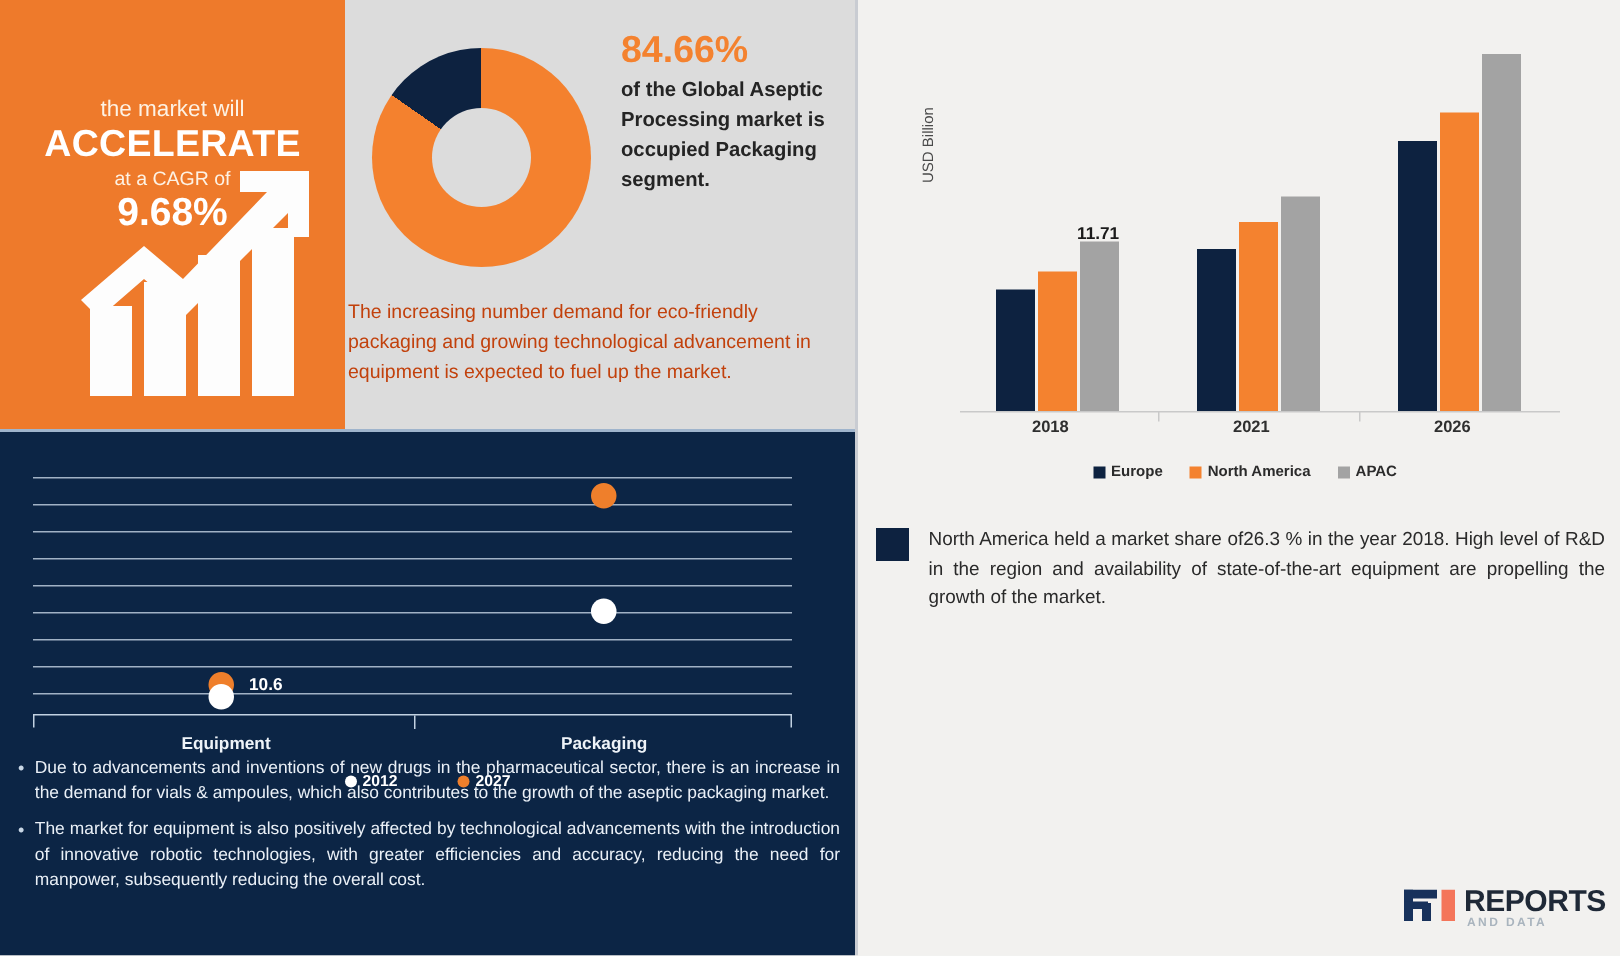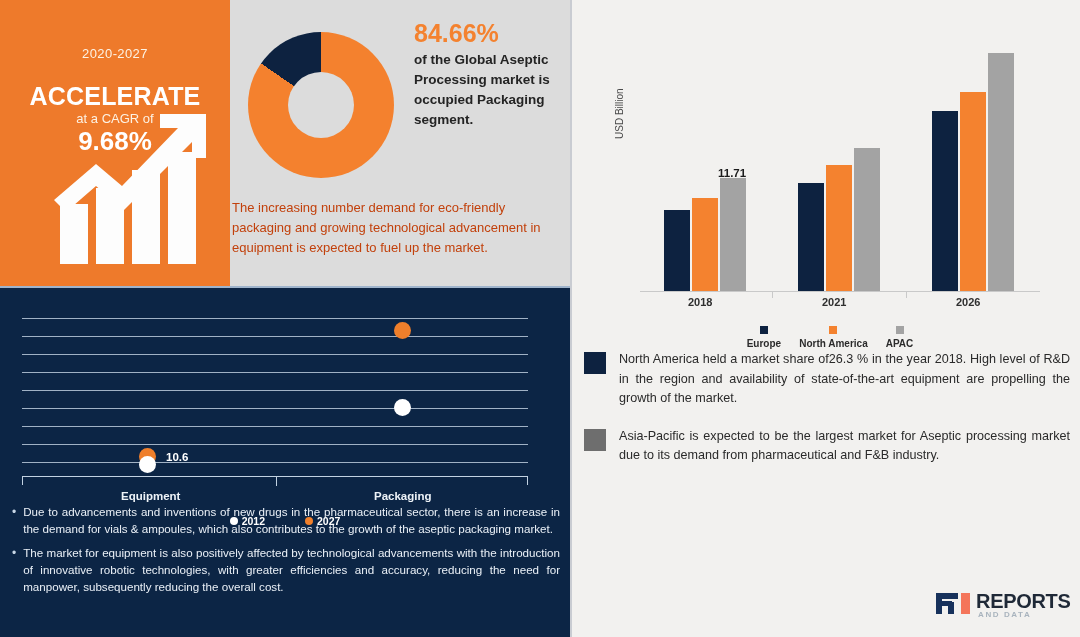--- a/index.html
+++ b/index.html
@@ -84,56 +84,56 @@
 
   
   #bullets{ position:absolute; left:12px; top:504px; width:548px; }
   .bullet{ display:flex; gap:7px; margin-bottom:7px; }
   .bullet-mark{ color:#c9d7e6; font-size:12px; line-height:1.46; flex:0 0 auto; }
   .bullet-text{
     font-size:11.6px; color:#eaf0f7; line-height:1.46; text-align:justify;
   }
 
   
-  #barchart{ position:absolute; left:600px; top:39px; width:460px; height:310px; }
+  #barchart{ position:absolute; left:600px; top:22px; width:460px; height:310px; }
   #bc-ylabel{
     position:absolute; left:14px; top:100px; font-size:10px; color:#4a4a4a;
     transform:rotate(-90deg); transform-origin:left top; white-space:nowrap;
   }
   #bc-plot{ position:absolute; left:46px; top:4px; width:392px; height:248px; }
   #bc-baseline{ position:absolute; left:40px; top:252px; width:400px; height:1px; background:#c9c9c9; }
   .bc-group{ position:absolute; bottom:0; height:248px; display:flex; align-items:flex-end; gap:2px; }
   .bc-bar{ width:26px; }
   .bc-bar.europe{ background:#0d2240; }
   .bc-bar.na{ background:#f4822f; }
   .bc-bar.apac{ background:#a3a3a3; }
   .bc-tick{ position:absolute; top:257px; font-size:11px; font-weight:bold; color:#2f2f2f; }
   .bc-sep{ position:absolute; top:252px; width:1px; height:7px; background:#c9c9c9; }
   #bc-datalabel{ position:absolute; font-size:11.5px; font-weight:bold; color:#1b1b1b; }
   #bc-legend{ position:absolute; left:0; top:287px; width:460px; display:flex; justify-content:center; gap:18px; }
-  .bc-leg-item{ display:flex; align-items:center; gap:4px; font-size:10px; font-weight:bold; color:#2b2b2b;flex-direction:column; }
+  .bc-leg-item{ display:flex; align-items:center; gap:4px; font-size:10px; font-weight:bold; color:#2b2b2b; }
   .bc-leg-sw{ width:8px; height:8px; }
 
   
   #notes{ position:absolute; left:584px; top:350px; width:486px; }
   .note{ display:flex; gap:13px; margin-bottom:18px; }
   .note-sw{ width:22px; height:22px; flex:0 0 auto; margin-top:2px; }
   .note-text{ font-size:12.6px; color:#2a2a2a; line-height:1.55; text-align:justify; }
 
   
   #logo{ position:absolute; left:936px; top:590px; width:132px; height:38px; }
   #logo-mark{ position:absolute; left:0; top:3px; width:34px; height:21px; }
   #logo-title{ position:absolute; left:40px; top:0px; font-size:20px; font-weight:bold; color:#1f2937; letter-spacing:-.3px; }
   #logo-sub{ position:absolute; left:42px; top:20px; font-size:8px; font-weight:bold; color:#a9b4be; letter-spacing:1.6px; }
 </style>
 </head>
 <body>
 
 <div id="orange-panel">
-  <div class="op-text" id="op-years">2020-2027</div>
+  <div class="op-text" id="op-line2">the market will</div>
   <div class="op-text" id="op-accel">ACCELERATE</div>
   <div class="op-text" id="op-cagr">at a CAGR of</div>
   <div class="op-text" id="op-rate">9.68%</div>
 
   <svg id="growth-icon" viewBox="0 0 180 160">
     <rect x="22" y="96" width="28" height="60" fill="#fdfdfd"></rect>
     <rect x="58" y="80" width="28" height="76" fill="#fdfdfd"></rect>
     <rect x="94" y="62" width="28" height="94" fill="#fdfdfd"></rect>
     <rect x="130" y="44" width="28" height="112" fill="#fdfdfd"></rect>
     <path d="M16 92 L58 56 L84 78 L140 20 L122 20 L122 6 L168 6 L168 50 L154 50 L154 34 L86 102 L58 78 L28 104 Z" fill="#fdfdfd"></path>
@@ -250,24 +250,20 @@
       <span>APAC</span>
     </div>
   </div>
 </div>
 
 <div id="notes">
   <div class="note">
     <span class="note-sw" style="background:#0d2240"></span>
     <span class="note-text">North America held a market share of26.3 % in the year 2018. High level of R&amp;D in the region and availability of state-of-the-art equipment are propelling the growth of the market.</span>
   </div>
-  <div class="note">
-    <span class="note-sw" style="background:#6e6e6e"></span>
-    <span class="note-text">Asia-Pacific is expected to be the largest market for Aseptic processing market due to its demand from pharmaceutical and F&amp;B industry.</span>
-  </div>
 </div>
 
 <div id="logo">
   <svg id="logo-mark" viewBox="0 0 34 21">
     <rect x="0" y="0" width="22" height="6" fill="#17315b"></rect>
     <rect x="0" y="0" width="6" height="21" fill="#17315b"></rect>
     <rect x="0" y="8" width="16" height="5" fill="#17315b"></rect>
     <rect x="12" y="9" width="6" height="12" fill="#17315b"></rect>
     <rect x="25" y="0" width="9" height="21" fill="#f4755a"></rect>
   </svg>

